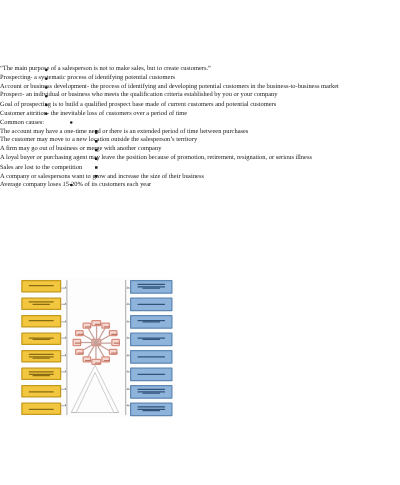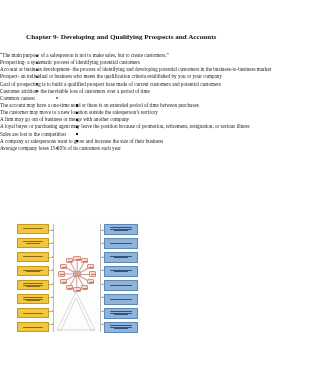--- a/index.html
+++ b/index.html
@@ -266,21 +266,20 @@
     width: 46px;
     height: 40px;
   }
   .funnel svg { display: block; }
 </style>
 </head>
 <body>
 
 <div class="page">
 
-  <div class="doc-title">Chapter 9- Developing and Qualifying Prospects and Accounts</div>
 
   <ul class="lvl outline">
       <li class="item l1">
         <span class="txt">“The main purpose of a salesperson is not to make sales, but to create customers.”</span>
       </li>
       <li class="item l1">
         <span class="txt">Prospecting- a systematic process of identifying potential customers</span>
       </li>
       <li class="item l1">
         <span class="txt">Account or business development- the process of identifying and developing potential customers in the business-to-business market</span>

